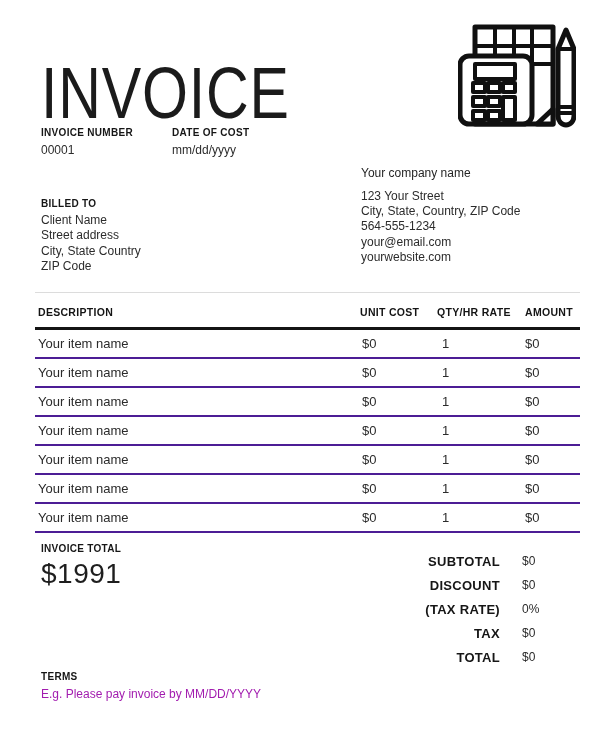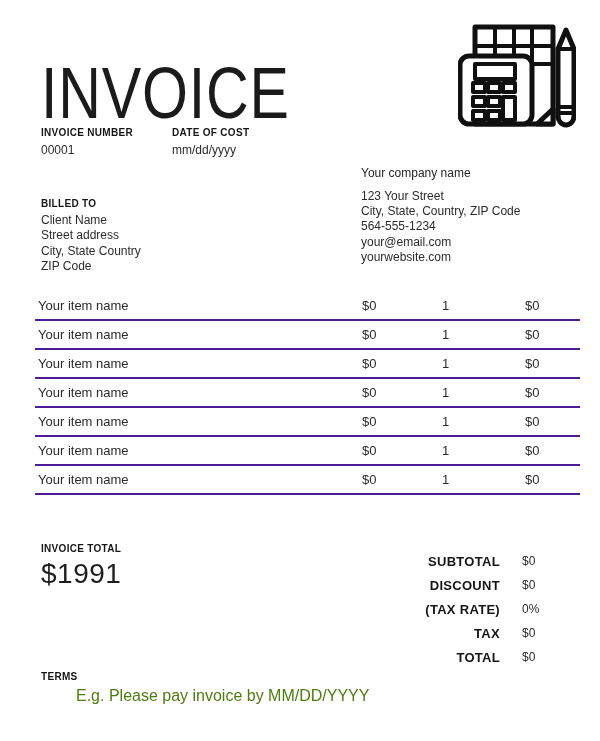--- a/index.html
+++ b/index.html
@@ -53,21 +53,21 @@
   .summary { position:absolute; left:380px; top:549px; width:200px; }
   .summary-row { display:flex; align-items:center; height:24.1px; }
   .summary-label {
     width:120px; text-align:right; font-size:13px; font-weight:bold;
     letter-spacing:0.3px; color:#161616;
   }
   .summary-value { margin-left:22px; font-size:12px; color:#2b2b2b; }
 
   
   .terms { position:absolute; left:41px; top:671px; }
-  .terms-text { font-size:16px; color:#4d7c0f; margin-top:5px;margin-left:35px; }
+  .terms-text { font-size:12px; color:#a21caf; margin-top:5px; }
 
   
   .hero-icon svg .st { fill:#ffffff; stroke:#101010; stroke-width:5; stroke-linejoin:round; }
   .hero-icon svg .st2 { fill:none; stroke:#101010; stroke-width:4; }
   .hero-icon svg .btn { fill:#ffffff; stroke:#101010; stroke-width:4; stroke-linejoin:round; }
 </style>
 </head>
 <body>
 
 <div class="page">
@@ -125,20 +125,26 @@
   <div class="company">
     <p class="company-name">Your company name</p>
     <div class="addr-line">123 Your Street</div>
     <div class="addr-line">City, State, Country, ZIP Code</div>
     <div class="addr-line">564-555-1234</div>
     <div class="addr-line">your@email.com</div>
     <div class="addr-line">yourwebsite.com</div>
   </div>
 
   <div class="items">
+    <div class="thead">
+      <div class="th desc">DESCRIPTION</div>
+      <div class="th">UNIT COST</div>
+      <div class="th">QTY/HR RATE</div>
+      <div class="th">AMOUNT</div>
+    </div>
     <div class="trow">
       <div class="desc">Your item name</div>
       <div class="unit">$0</div>
       <div class="qty">1</div>
       <div class="amt">$0</div>
     </div>
     <div class="trow">
       <div class="desc">Your item name</div>
       <div class="unit">$0</div>
       <div class="qty">1</div>

